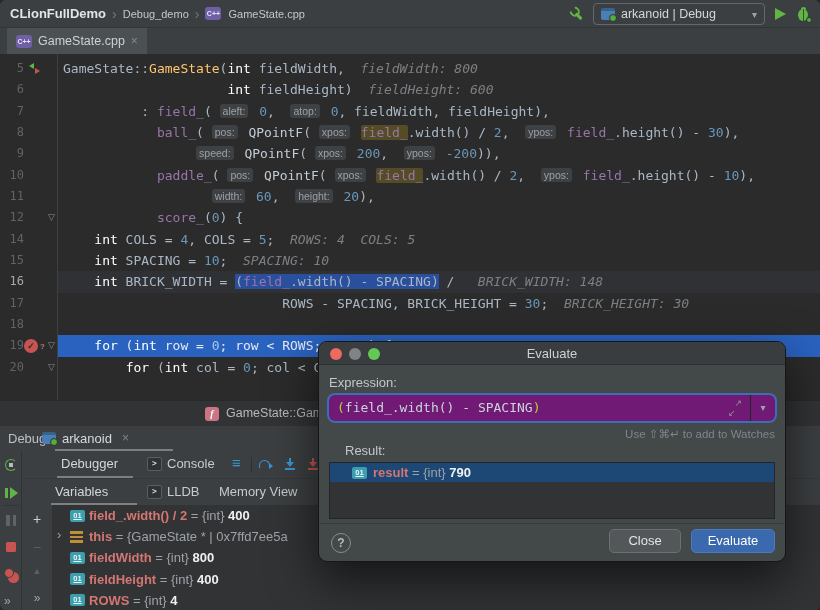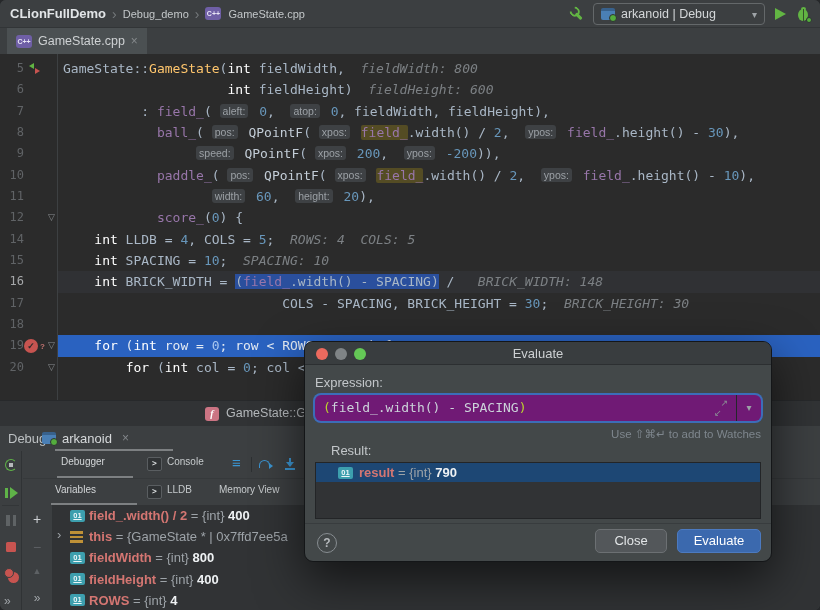--- a/index.html
+++ b/index.html
@@ -91,21 +91,21 @@
   .ic-pause::before { left:1px; } .ic-pause::after { right:1px; }
   .ic-stop { position:absolute; left:6px; top:91px; width:10px; height:10px; background:#c75450; border-radius:1.5px; }
   .ic-mutebp { position:absolute; left:4px; top:117px; width:15px; height:15px; }
   .ic-mutebp::before { content:""; position:absolute; right:0; bottom:0; width:11px; height:11px; background:#c75450; border-radius:50%; }
   .ic-mutebp::after { content:""; position:absolute; left:0; top:0; width:8px; height:8px; background:#c75450; border:1px solid #3c3f41; border-radius:50%; }
   .ic-more { color:#9fa4a8; font-size:12px; position:absolute; left:4px; }
   .dbg-left .ic-more { top:143px; }
 
   .tabs1 { position:absolute; left:23px; top:451px; right:0; height:27px; background:#3c3f41; }
   .tabs2 { position:absolute; left:23px; top:478px; right:0; height:27px; background:#3c3f41; border-top:1px solid #36393b; }
-  .dtab { position:absolute; top:5px; color:#d3d6d8; font-size:10px; }
+  .dtab { position:absolute; top:5px; color:#d3d6d8; font-size:13px; }
   .dtab.dim { color:#c6cacc; }
   .tab-underline { position:absolute; bottom:0; height:2px; background:#7d8082; }
   .ic-console { position:absolute; top:6px; width:15px; height:14px; background:#303335; border:1px solid #5a5e61; border-radius:2px; color:#d9dcde; font:bold 8px/12px "DejaVu Sans Mono", monospace; text-align:center; }
   .ic-menu { position:absolute; top:3px; color:#3b94d0; font-size:15px; font-weight:bold; }
   .vsep { position:absolute; top:6px; width:1px; height:15px; background:#2d3032; }
   .ic-stepover { position:absolute; top:9px; width:14px; height:9px; }
   .ic-stepover::before { content:""; position:absolute; left:0; right:3px; top:0; height:7px; border:1.6px solid #3b94d0; border-bottom:none; border-radius:7px 7px 0 0; }
   .ic-stepover::after { content:""; position:absolute; right:0; top:3px; border-left:4.5px solid #3b94d0; border-top:3.5px solid transparent; border-bottom:3.5px solid transparent; }
   .ic-stepin { position:absolute; top:7px; width:10px; height:13px; }
   .ic-stepin::before { content:""; position:absolute; left:4px; top:0; width:2px; height:5px; background:#3b94d0; }
@@ -126,21 +126,21 @@
   .vrow { position:relative; height:21.2px; display:flex; align-items:center; }
   .vchev { position:absolute; left:4px; width:10px; color:#9da2a6; font-size:13px; top:1px; }
   .vicon { position:absolute; left:17px; width:15px; height:12px; background:#3d9fae; border-radius:2px; color:#eaf6f8; font:bold 7.5px/12px "Liberation Sans", sans-serif; text-align:center;text-decoration:underline; }
   .vicon-obj { position:absolute; left:17px; width:13px; height:12px; background:linear-gradient(#bf9137 0 23%, transparent 23% 39%, #bf9137 39% 61%, transparent 61% 77%, #bf9137 77% 100%); }
   .vtext { position:absolute; left:36px; font-size:13px; white-space:pre; }
   .vname { color:#d47672; font-weight:bold; }
   .veq, .vtyp { color:#9da3a8; }
   .vval { color:#eef1f3; font-weight:bold; }
 
   
-  .dialog { position:absolute; left:304px; top:341px; width:468px; height:221px; background:#434849; border:1px solid #141618; border-radius:9px; box-shadow:0 18px 48px rgba(0,0,0,.6); z-index:10; }
+  .dialog { position:absolute; left:318px; top:341px; width:468px; height:221px; background:#434849; border:1px solid #141618; border-radius:9px; box-shadow:0 18px 48px rgba(0,0,0,.6); z-index:10; }
   .dlg-title { position:relative; height:23px; background:#393d3f; border-bottom:1px solid #2c2f31; border-radius:8px 8px 0 0; text-align:center; color:#cdd0d2; font-size:13px; line-height:23px; }
   .lights { position:absolute; left:11px; top:5.5px; display:flex; gap:7px; }
   .light { width:12px; height:12px; border-radius:50%; }
   .l-close { background:#ec6a5e; } .l-min { background:#7f8486; } .l-zoom { background:#64c856; }
   .dlg-body { padding:6px 10px 0; }
   .dlg-label { color:#c3c7ca; font-size:13px; margin:4px 0 5px; }
   .expr-field { position:relative; height:26px; background:#701a75; border-radius:6px; box-shadow:0 0 0 2px #3c6db8; }
   .expr-text { position:absolute; left:8px; top:0; font:13px/26px "DejaVu Sans Mono", monospace; color:#ccd3da; white-space:pre; }
   .expr-paren { color:#bcd32f; }
   .expr-combo { position:absolute; right:0; top:0; width:25px; height:26px; border-left:1px solid #24272a; color:#9ba1a6; font-size:10px; text-align:center; line-height:26px; }
@@ -224,34 +224,34 @@
           <span class="lnum">11</span>
           <div class="code"><span class="tk-p">                   </span><span class="chip">width:</span><span class="tk-p"> </span><span class="tk-n">60</span><span class="tk-p">,  </span><span class="chip">height:</span><span class="tk-p"> </span><span class="tk-n">20</span><span class="tk-p">),</span></div>
         </div>
         <div class="line">
           <span class="lnum">12</span>
           <span class="g-fold">▽</span>
           <div class="code"><span class="tk-p">            </span><span class="tk-f">score_</span><span class="tk-p">(</span><span class="tk-n">0</span><span class="tk-p">) {</span></div>
         </div>
         <div class="line">
           <span class="lnum">14</span>
-          <div class="code"><span class="tk-p">    </span><span class="tk-k">int</span><span class="tk-p"> LLDB = </span><span class="tk-n">4</span><span class="tk-p">, COLS = </span><span class="tk-n">5</span><span class="tk-p">;</span><span class="tk-v">  ROWS: 4  COLS: 5</span></div>
+          <div class="code"><span class="tk-p">    </span><span class="tk-k">int</span><span class="tk-p"> COLS = </span><span class="tk-n">4</span><span class="tk-p">, COLS = </span><span class="tk-n">5</span><span class="tk-p">;</span><span class="tk-v">  ROWS: 4  COLS: 5</span></div>
         </div>
         <div class="line">
           <span class="lnum">15</span>
           <div class="code"><span class="tk-p">    </span><span class="tk-k">int</span><span class="tk-p"> SPACING = </span><span class="tk-n">10</span><span class="tk-p">;</span><span class="tk-v">  SPACING: 10</span></div>
         </div>
         <div class="line caret">
           <span class="lnum">16</span>
           <span class="g-bulb"></span>
           <div class="code"><span class="tk-p">    </span><span class="tk-k">int</span><span class="tk-p"> BRICK_WIDTH = </span><span class="tk-p tk-sel">(</span><span class="tk-f tk-sel">field_</span><span class="tk-p tk-sel">.width() - SPACING)</span><span class="tk-p"> / </span><span class="tk-v">  BRICK_WIDTH: 148</span></div>
         </div>
         <div class="line">
           <span class="lnum">17</span>
-          <div class="code"><span class="tk-p">                            COLS - SPACING, BRICK_HEIGHT = </span><span class="tk-n">30</span><span class="tk-p">;</span><span class="tk-v">  BRICK_HEIGHT: 30</span></div>
+          <div class="code"><span class="tk-p">                            ROWS - SPACING, BRICK_HEIGHT = </span><span class="tk-n">30</span><span class="tk-p">;</span><span class="tk-v">  BRICK_HEIGHT: 30</span></div>
         </div>
         <div class="line">
           <span class="lnum">18</span>
           <div class="code"></div>
         </div>
         <div class="line exec">
           <span class="lnum">19</span>
           <span class="g-bp">✓</span>
           <span class="g-bpq">?</span>
           <span class="g-fold">▽</span>

